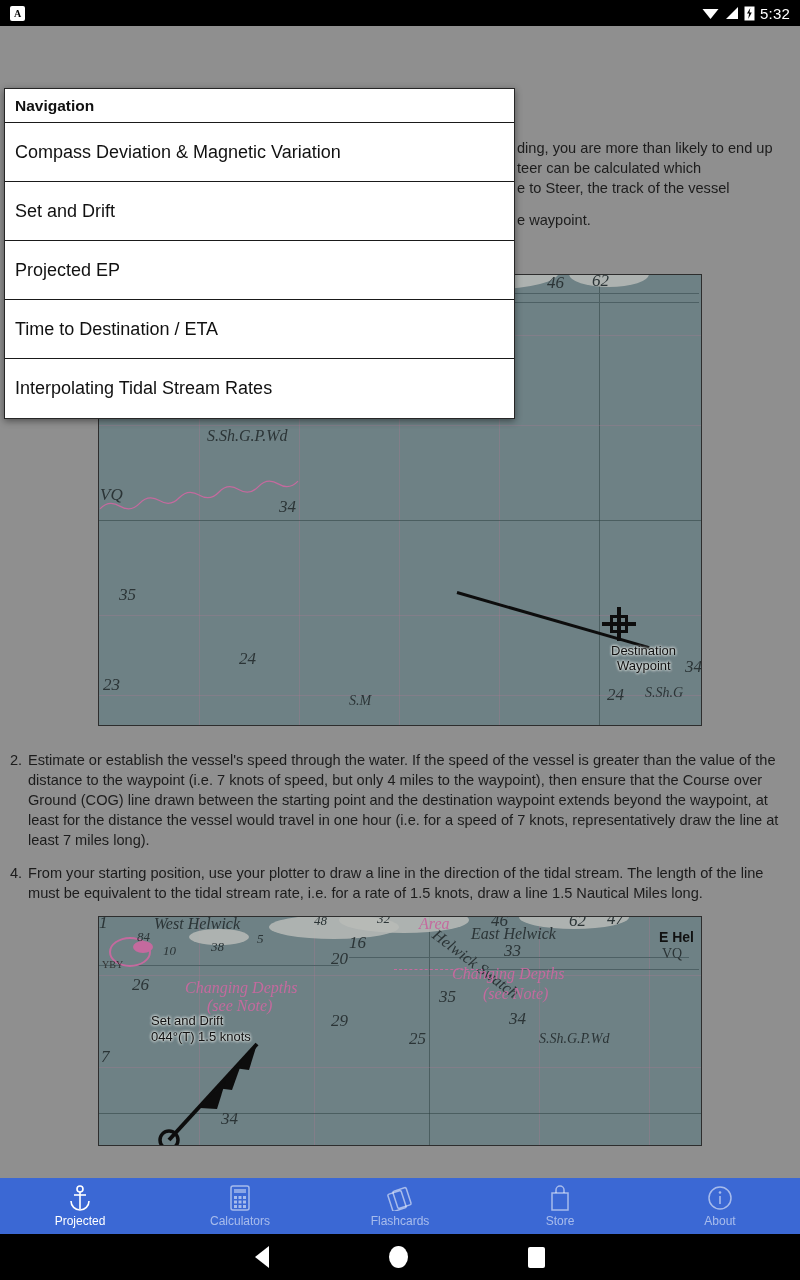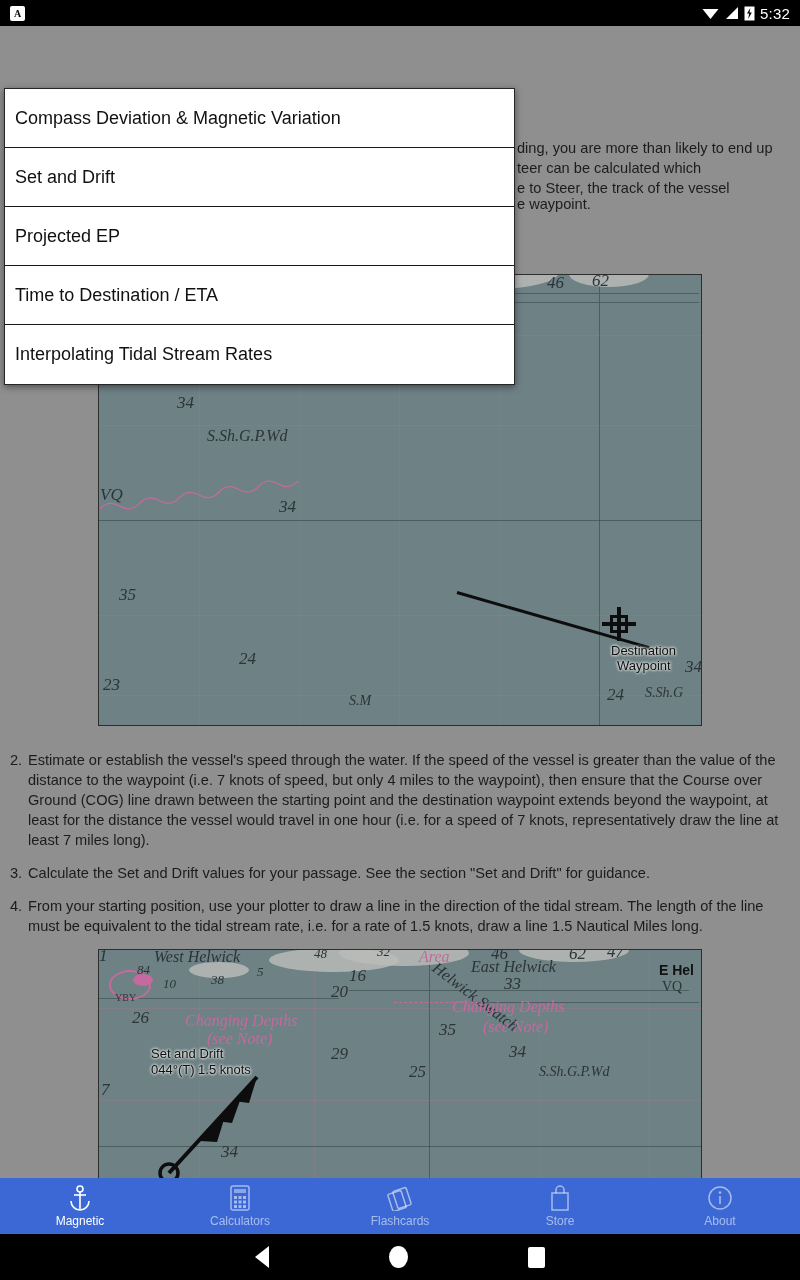--- a/index.html
+++ b/index.html
@@ -164,21 +164,21 @@
     </div>
   </div>
 
 
   <div class="content">
 
     <div class="intro-block" style="height:100px;position:relative;">
       <div style="position:absolute;left:517px;top:50px;font-size:14.6px;line-height:20px;color:#1c1c1c;white-space:nowrap;">ding, you are more than likely to end up</div>
       <div style="position:absolute;left:517px;top:70px;font-size:14.6px;line-height:20px;color:#1c1c1c;white-space:nowrap;">teer can be calculated which</div>
       <div style="position:absolute;left:517px;top:90px;font-size:14.6px;line-height:20px;color:#1c1c1c;white-space:nowrap;">e to Steer, the track of the vessel</div>
-      <div style="position:absolute;left:517px;top:106px;font-size:14.6px;line-height:20px;color:#1c1c1c;white-space:nowrap;">e waypoint.</div>
+      <div style="position:absolute;left:517px;top:122px;font-size:14.6px;line-height:20px;color:#1c1c1c;white-space:nowrap;">e waypoint.</div>
     </div>
 
     <div class="chart-wrap" style="margin-top:86px;">
       <div class="chart">
         <div class="gridv" style="left:100px"></div>
         <div class="gridv" style="left:200px"></div>
         <div class="gridv" style="left:300px"></div>
         <div class="gridv" style="left:400px"></div>
         <div class="gridv" style="left:500px; background:rgba(40,60,60,.5)"></div>
         <div class="gridh" style="top:60px"></div>
@@ -228,23 +228,20 @@
           <path d="M0 70 Q10 62 20 70 T40 70 T60 70 T80 70 T100 70 T120 70 T140 70 T160 70 T180 70 T200 70" stroke="#c46a9e" fill="none" stroke-width="1.2" transform="translate(0,-10) rotate(-8 100 70)"></path>
         </svg>
       </div>
     </div>
 
     <div style="margin-top:24px;">
       <div class="para">
         <span class="num">2.</span><span>Estimate or establish the vessel's speed through the water. If the speed of the vessel is greater than the value of the distance to the waypoint (i.e. 7 knots of speed, but only 4 miles to the waypoint), then ensure that the Course over Ground (COG) line drawn between the starting point and the destination waypoint extends beyond the waypoint, at least for the distance the vessel would travel in one hour (i.e. for a speed of 7 knots, representatively draw the line at least 7 miles long).</span>
       </div>
       <div class="para">
-        <span class="num">3.</span><span>Calculate the Set and Drift values for your passage. See the section "Set and Drift" for guidance.</span>
-      </div>
-      <div class="para">
         <span class="num">4.</span><span>From your starting position, use your plotter to draw a line in the direction of the tidal stream. The length of the line must be equivalent to the tidal stream rate, i.e. for a rate of 1.5 knots, draw a line 1.5 Nautical Miles long.</span>
       </div>
     </div>
 
     <div class="chart-wrap" style="margin-top:4px;">
       <div class="chart chart-sm">
         <div class="gridv" style="left:100px"></div>
         <div class="gridv" style="left:215px"></div>
         <div class="gridv" style="left:330px; background:rgba(40,60,60,.5)"></div>
         <div class="gridv" style="left:440px"></div>
@@ -267,21 +264,21 @@
 
         <div class="lbl dep" style="left:0px;top:-4px;">1</div>
         <div class="lbl name" style="left:55px;top:-2px;">West Helwick</div>
         <div class="lbl depsm" style="left:38px;top:12px;">84</div>
         <div class="lbl depsm" style="left:64px;top:26px;">10</div>
         <div class="lbl depsm" style="left:112px;top:22px;">38</div>
         <div class="lbl depsm" style="left:158px;top:14px;">5</div>
         <div class="lbl depsm" style="left:215px;top:-4px;">48</div>
         <div class="lbl depsm" style="left:278px;top:-6px;">32</div>
         <div class="lbl pink name" style="left:320px;top:-2px;">Area</div>
-        <div class="lbl" style="left:16px;top:42px;font-size:10px;font-style:normal;color:#333;">YBY</div>
+        <div class="lbl" style="left:3px;top:42px;font-size:10px;font-style:normal;color:#333;">YBY</div>
         <div class="lbl dep" style="left:33px;top:58px;">26</div>
         <div class="lbl pink name" style="left:86px;top:62px;">Changing Depths</div>
         <div class="lbl pink name" style="left:108px;top:80px;">(see Note)</div>
         <div class="lbl dep" style="left:250px;top:16px;">16</div>
         <div class="lbl dep" style="left:232px;top:32px;">20</div>
         <div style="position:absolute;left:325px;top:38px;transform:rotate(37deg);" class="lbl name">Helwick Swatch</div>
         <div class="lbl dep" style="left:340px;top:70px;">35</div>
         <div class="lbl dep" style="left:232px;top:94px;">29</div>
         <div class="lbl dep" style="left:310px;top:112px;">25</div>
         <div class="lbl dep" style="left:2px;top:130px;">7</div>
@@ -306,37 +303,38 @@
           <circle cx="15" cy="118" r="9" stroke="#0d0d0d" stroke-width="3.5" fill="none"></circle>
           <polygon points="103,22 80,46 95,48" fill="#0d0d0d"></polygon>
           <polygon points="88,40 62,66 78,68" fill="#0d0d0d"></polygon>
           <polygon points="72,58 46,86 63,87" fill="#0d0d0d"></polygon>
         </svg>
       </div>
     </div>
   </div>
 
   <div class="dropdown">
+    <div class="dd-header">Navigation</div>
     <div class="dd-item">Compass Deviation &amp; Magnetic Variation</div>
     <div class="dd-item">Set and Drift</div>
     <div class="dd-item">Projected EP</div>
     <div class="dd-item">Time to Destination / ETA</div>
     <div class="dd-item">Interpolating Tidal Stream Rates</div>
   </div>
 
   <div class="bottomnav">
 
     <div class="navitem active">
       <svg width="24" height="26" viewBox="0 0 24 26">
         <circle cx="12" cy="4" r="3" stroke="currentColor" stroke-width="1.6" fill="none"></circle>
         <line x1="12" y1="7" x2="12" y2="24" stroke="currentColor" stroke-width="1.6"></line>
         <line x1="6" y1="10" x2="18" y2="10" stroke="currentColor" stroke-width="1.6"></line>
         <path d="M3 16 A9 9 0 0 0 21 16" stroke="currentColor" stroke-width="1.6" fill="none"></path>
       </svg>
-      <span class="nav-label">Magnetic</span>
+      <span class="nav-label">Projected</span>
     </div>
 
     <div class="navitem">
       <svg width="22" height="26" viewBox="0 0 22 26">
         <rect x="2" y="1" width="18" height="24" rx="2" stroke="currentColor" stroke-width="1.5" fill="none"></rect>
         <rect x="5" y="4" width="12" height="4" fill="currentColor" opacity=".75"></rect>
         <g fill="currentColor">
           <rect x="5" y="11" width="3" height="3"></rect>
             <rect x="9.5" y="11" width="3" height="3"></rect>
             <rect x="14" y="11" width="3" height="3"></rect>

